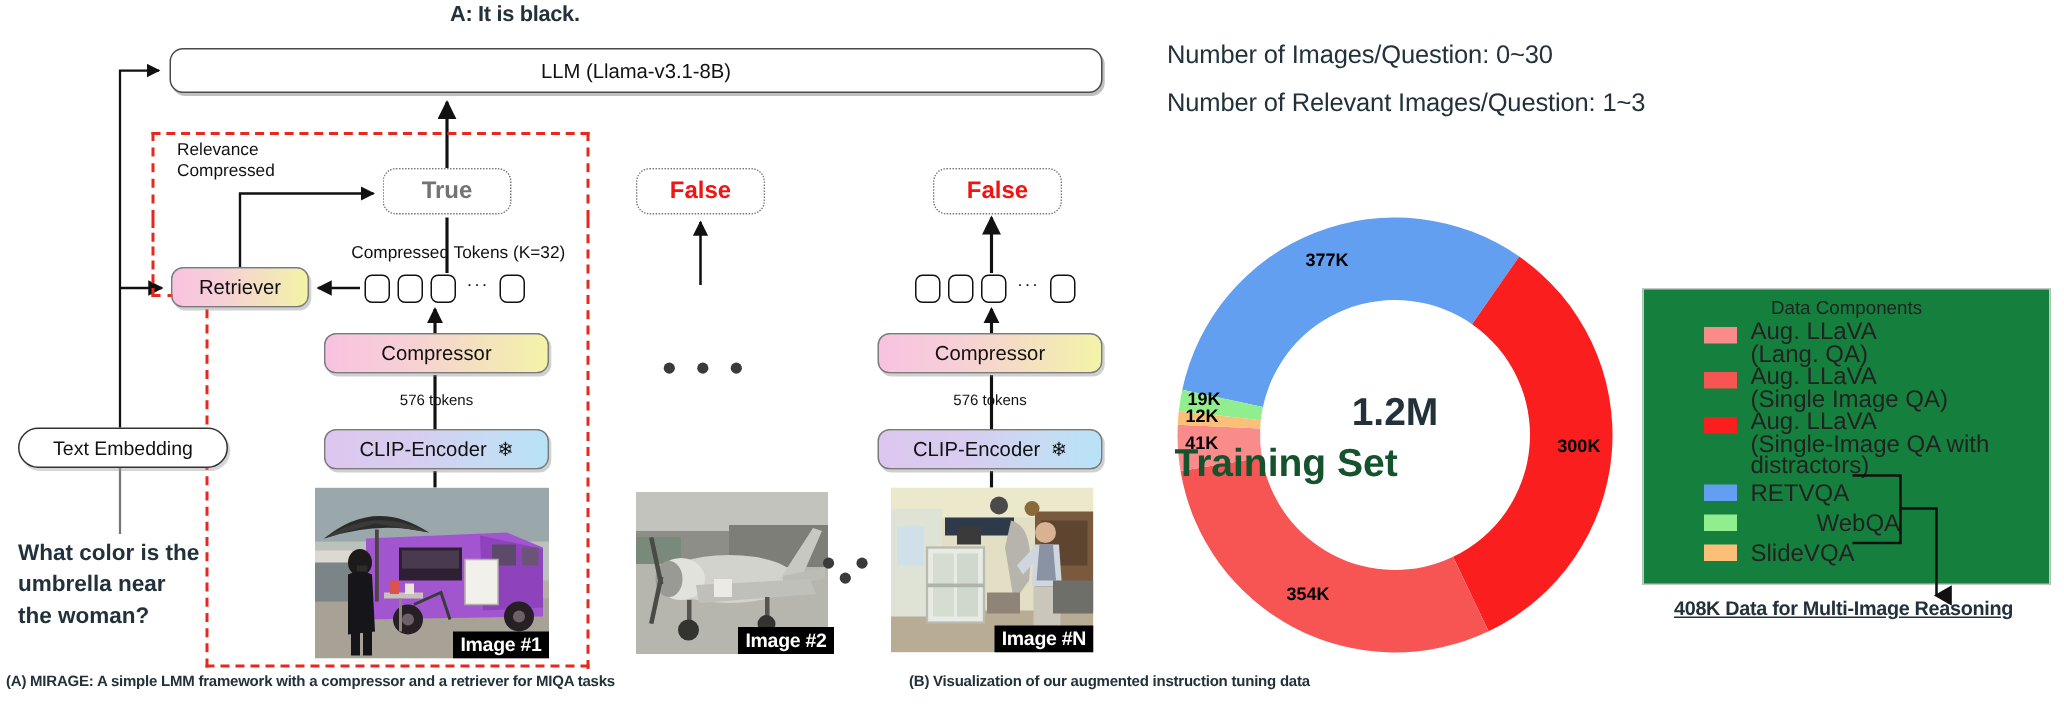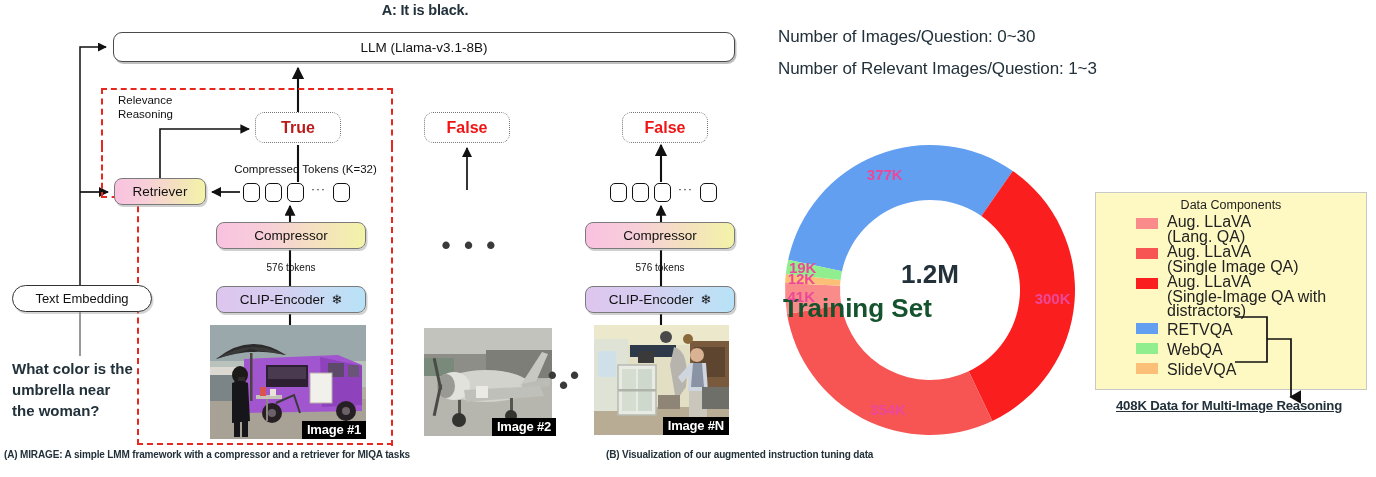--- a/index.html
+++ b/index.html
@@ -17,21 +17,20 @@
   .fig { position: absolute; left: 0; top: 0; width: 1376px; height: 477px; }
 
   
   .abs { position: absolute; }
 
   
   #panelA { left: 0; top: 0; width: 760px; height: 477px; }
 
   .answer-title {
     left: 300px; top: 2px; width: 250px;
-    text-align: center;
     font-weight: bold; font-size: 14.5px;
     letter-spacing: -0.2px;
     color: #22313a;
   }
 
   .llm-box {
     left: 113px; top: 32px; width: 622px; height: 30px;
     border: 1.4px solid #4a4a4a;
     border-radius: 9px;
     background: #fff;
@@ -75,21 +74,21 @@
 
   
   .pill-dotted {
     height: 31px;
     border: 1.6px dotted #777;
     border-radius: 9px;
     background: #fff;
     display: flex; align-items: center; justify-content: center;
     font-weight: bold; font-size: 16px;
   }
-  #box-true { left: 255px; top: 112px; width: 86px; color: #b91c1c; }
+  #box-true { left: 255px; top: 112px; width: 86px; color: #737373; }
   #box-false-2 { left: 424px; top: 112px; width: 86px; color: #f01414; }
   #box-false-n { left: 622px; top: 112px; width: 86px; color: #f01414; }
 
   .comp-tok-label {
     left: 218px; top: 163px; width: 175px;
     text-align: center; font-size: 11.5px; color: #111;
   }
 
   
   .tok-row { display: flex; align-items: center; gap: 5px; }
@@ -187,28 +186,28 @@
 
   .donut-center-1 {
     position: absolute; left: 0; top: 116px; width: 294px;
     text-align: center; font-weight: bold; font-size: 26px; color: #22313a;
   }
   .donut-center-2 {
     position: absolute; left: 0; top: 150px; width: 294px;
     text-align: left; font-weight: bold; font-size: 26px; color: #14532d;
   }
   .slice-label {
-    position: absolute; font-weight: bold; font-size: 15px; color: #ec4899;
+    position: absolute; font-weight: bold; font-size: 12px; color: #000000;
     white-space: nowrap;
   }
 
   
   .legend-box {
     left: 1095px; top: 192px; width: 272px; height: 198px;
-    border: 1.1px solid #c8c8c8; background: #fef9c3;
+    border: 1.1px solid #c8c8c8; background: #15803d;
   }
   .legend-title {
     text-align: center; font-size: 12.5px; color: #222;
     padding-top: 5px; padding-bottom: 3px;
   }
   .legend-rows { padding: 0 0 0 40px; }
   .legend-row {
     display: flex; align-items: flex-start;
     margin-bottom: 1px; position: relative;
   }
@@ -282,21 +281,21 @@
 
     <div class="abs relevance-region"></div>
     <div class="abs relevance-region-2"></div>
     <div class="abs relevance-region-3"></div>
     <div class="abs relevance-region-4"></div>
     <div class="abs relevance-region-5"></div>
     <div class="abs relevance-region-6"></div>
 
     <div class="abs relevance-label">
       <span>Relevance</span><br>
-      <span>Reasoning</span>
+      <span>Compressed</span>
     </div>
 
     <div class="abs pill-dotted" id="box-true">True</div>
     <div class="abs pill-dotted" id="box-false-2">False</div>
     <div class="abs pill-dotted" id="box-false-n">False</div>
 
     <div class="abs comp-tok-label">Compressed Tokens (K=32)</div>
 
     <div class="abs tok-row" id="toks-1">
       <div class="tok"></div>
@@ -474,21 +473,21 @@
           <path d="M4.007904146378394,171.04704812214356 A145,145 0 0 1 2.1637447998492974,140.1109376837759 L57.10163470335473,142.7240302864816 A90,90 0 0 0 58.24628533223486,161.9257540068477 Z" fill="#f98b8b"></path>
           <path d="M2.1637447998492974,140.1109376837759 A145,145 0 0 1 2.879613359316295,131.05276969063792 L57.54596691267908,137.10171911832697 A90,90 0 0 0 57.10163470335473,142.7240302864816 Z" fill="#fbbf77"></path>
           <path d="M2.879613359316295,131.05276969063792 A145,145 0 0 1 5.1685978935981325,116.85280483142512 L58.96671593395746,128.2879478264018 A90,90 0 0 0 57.54596691267908,137.10171911832697 Z" fill="#90ee8f"></path>
         </g>
     </svg>
     <div class="donut-center-1">1.2M</div>
     <div class="donut-center-2">Training Set</div>
     <div id="donut-labels">
         <div class="slice-label" style="left: 101.739px; top: 22.6304px; transform: translateX(-50%);">377K</div>
         <div class="slice-label" style="left: 269.592px; top: 147.011px; transform: translateX(-50%);">300K</div>
-        <div class="slice-label" style="left: 105px; top: 246.116px; transform: translateX(-50%); margin-top: 12px;">354K</div>
+        <div class="slice-label" style="left: 89px; top: 246.116px; transform: translateX(-50%);">354K</div>
         <div class="slice-label" style="left: 18.2286px; top: 144.676px; transform: translateX(-50%);">41K</div>
         <div class="slice-label" style="left: 18.401px; top: 126.837px; transform: translateX(-50%);">12K</div>
         <div class="slice-label" style="left: 19.644px; top: 116.471px; transform: translateX(-50%);">19K</div>
       </div>
   </div>
 
   <div class="abs legend-box">
     <div class="legend-title">Data Components</div>
     <div class="legend-rows" id="legend-rows">
         <div class="legend-row">
@@ -502,21 +501,21 @@
         <div class="legend-row">
           <div class="swatch" style="background: rgb(250, 30, 30);"></div>
           <div class="legend-text"><span>Aug. LLaVA</span><br><span>(Single-Image QA with distractors)</span></div>
         </div>
         <div class="legend-row">
           <div class="swatch" style="background: rgb(98, 159, 240);"></div>
           <div class="legend-text" style="line-height: 19px;">RETVQA</div>
         </div>
         <div class="legend-row">
           <div class="swatch" style="background: rgb(144, 238, 143);"></div>
-          <div class="legend-text" style="line-height: 19px;">WebQA</div>
+          <div class="legend-text" style="line-height: 19px; margin-left: 44px;">WebQA</div>
         </div>
         <div class="legend-row">
           <div class="swatch" style="background: rgb(251, 191, 119);"></div>
           <div class="legend-text" style="line-height: 19px;">SlideVQA</div>
         </div>
       </div>
   </div>
 
   <svg class="abs brace-svg" style="pointer-events:none;">
     <defs>

